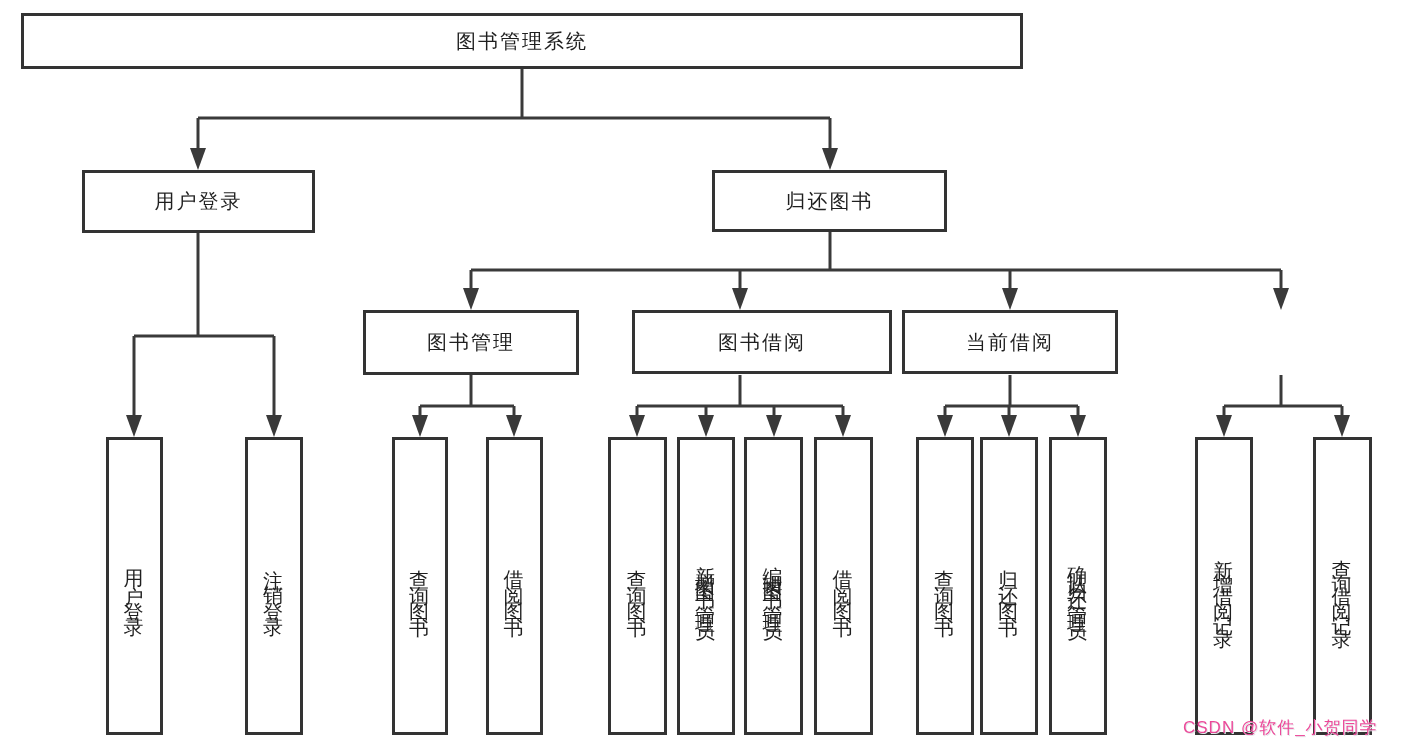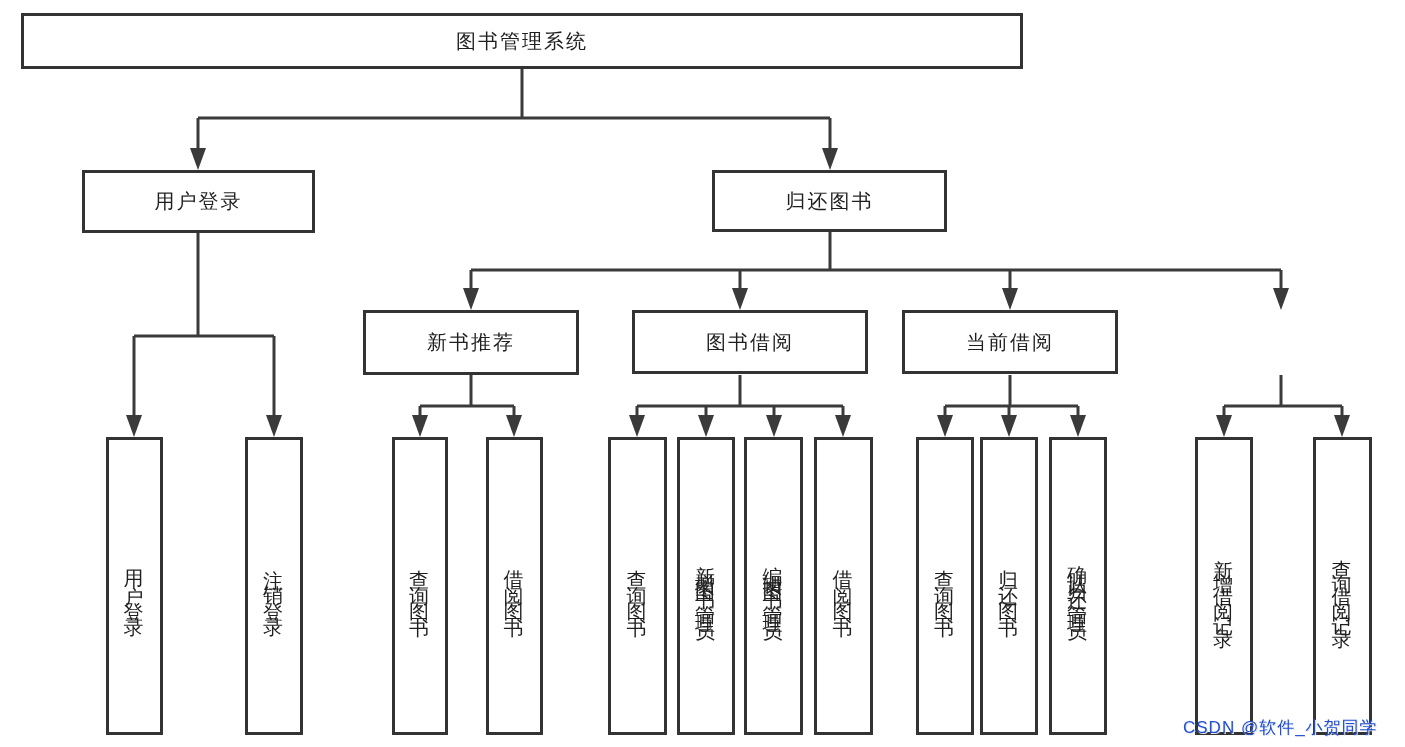--- a/index.html
+++ b/index.html
@@ -16,21 +16,21 @@
     font-size:20px;letter-spacing:2px;white-space:nowrap;text-align:right;
   }
   .box.v{
     writing-mode:vertical-rl;white-space:normal;
   }
   .sp4{letter-spacing:16px;}
   .sp6{letter-spacing:14px;}
   .sp9{letter-spacing:8px;}
   .watermark{
     position:absolute;left:1183px;top:716px;width:218px;
-    font-size:17px;color:#1d4ed8;letter-spacing:1px;white-space:nowrap;
+    font-size:17px;color:#ec4899;letter-spacing:1px;white-space:nowrap;
     text-shadow:1px 1px 0 #e4e6e9;
   }
 </style>
 </head>
 <body>
 
 <div class="stage">
 
   <svg class="wires" viewBox="0 0 1405 747">
 
@@ -113,23 +113,23 @@
   </div>
 
   <div class="box" style="left:82px;top:170px;width:233px;height:63px">
     <span>用户登录</span>
   </div>
   <div class="box" style="left:712px;top:170px;width:235px;height:62px">
     <span>归还图书</span>
   </div>
 
   <div class="box" style="left:363px;top:310px;width:216px;height:65px">
-    <span>新书推荐</span>
+    <span>图书管理</span>
   </div>
-  <div class="box" style="left:632px;top:310px;width:236px;height:64px">
+  <div class="box" style="left:632px;top:310px;width:260px;height:64px">
     <span>图书借阅</span>
   </div>
   <div class="box" style="left:902px;top:310px;width:216px;height:64px">
     <span>当前借阅</span>
   </div>
 
   <div class="box v sp4" style="left:106px;top:437px;width:57px;height:298px">
     <span>用户登录</span>
   </div>
   <div class="box v sp4" style="left:245px;top:437px;width:58px;height:298px">

